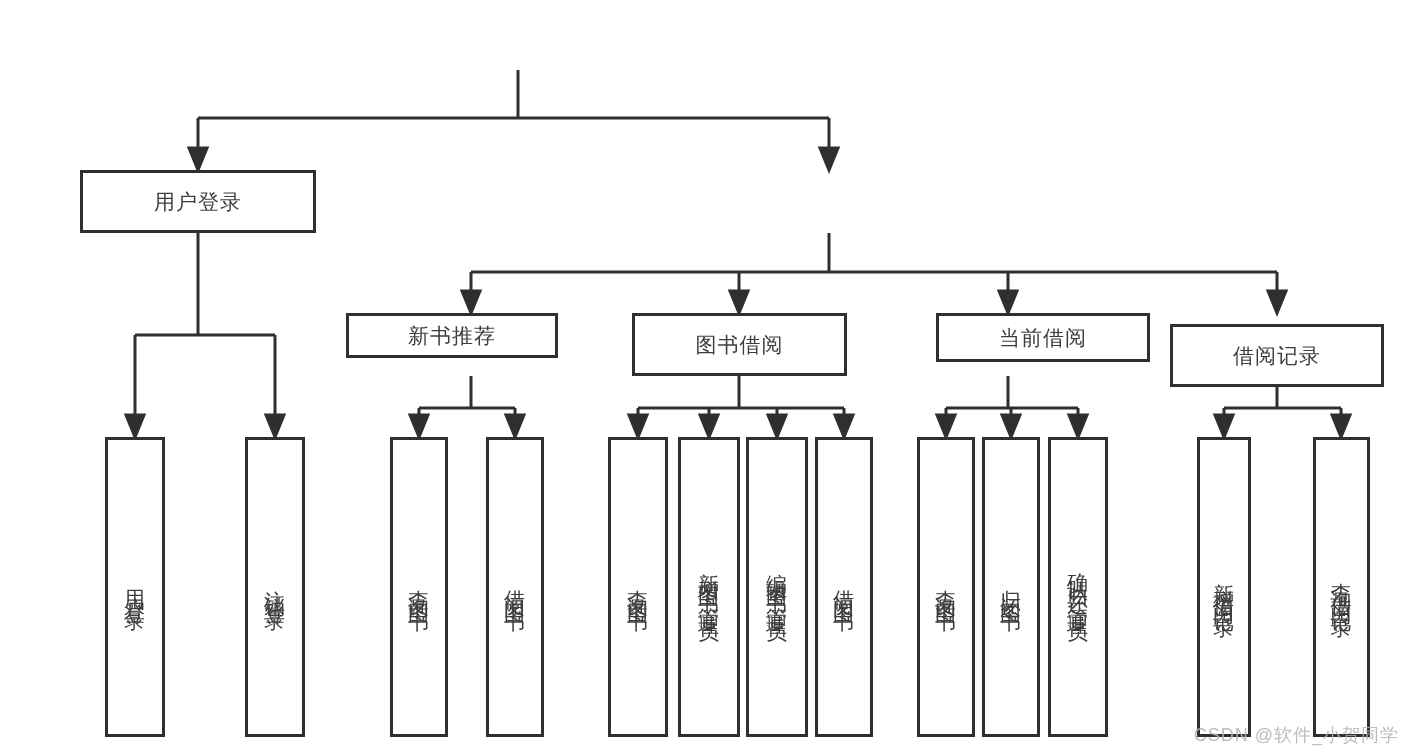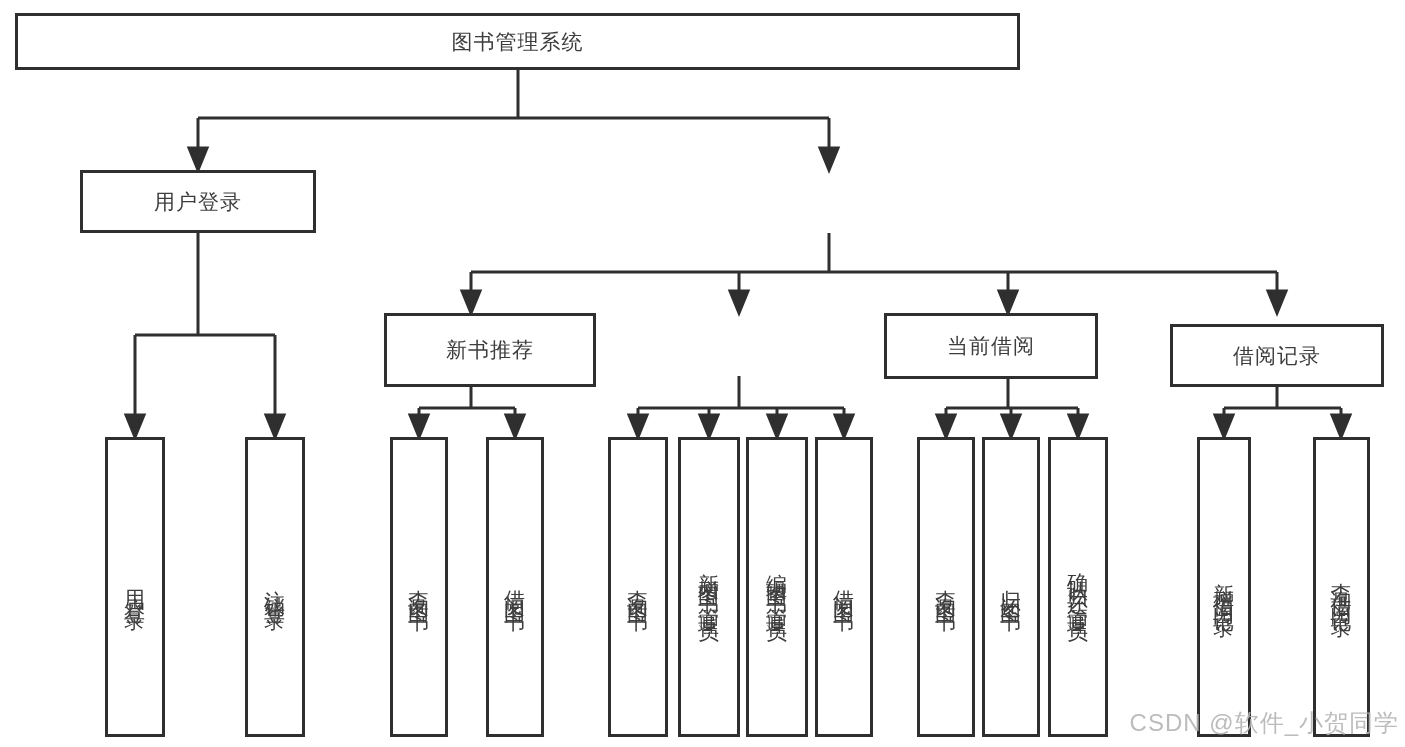--- a/index.html
+++ b/index.html
@@ -26,22 +26,22 @@
   }
   .vbox span{
     writing-mode:vertical-rl;
     font-size:21px;color:#3d3d3d;
     letter-spacing:7px;
     line-height:1;
     white-space:nowrap;
   }
   #watermark{
     position:absolute;z-index:2;
-    right:6px;bottom:8px;
-    font-size:24px;color:#b5b5b5;
+    right:6px;bottom:0;
+    font-size:18px;color:#b5b5b5;
     opacity:0.9;
     letter-spacing:1px;
   }
 </style>
 </head>
 <body>
 
 <div id="canvas">
 
   <svg id="connectors" viewBox="0 0 1405 747" xmlns="http://www.w3.org/2000/svg">
@@ -80,26 +80,26 @@
       <polygon points="1002,415 1020,415 1011,437"></polygon>
       <polygon points="1069,415 1087,415 1078,437"></polygon>
     </g>
     <g stroke="#2f2f2f" stroke-width="3" fill="#2f2f2f">
       <path d="M1277 376 V408 M1224 408 H1341 M1224 408 V419 M1341 408 V419" fill="none"></path>
       <polygon points="1215,415 1233,415 1224,437"></polygon>
       <polygon points="1332,415 1350,415 1341,437"></polygon>
     </g>
   </svg>
 
-  <div class="hbox" style="left:15px;top:13px;width:1005px;height:57px;">图书管理系统</div>
 
   <div class="hbox" style="left:80px;top:170px;width:236px;height:63px;">用户登录</div>
 
-  <div class="hbox" style="left:384px;top:313px;width:212px;height:74px;">新书推荐</div>
-  <div class="hbox" style="left:884px;top:313px;width:214px;height:66px;text-align:right;">当前借阅</div>
+  <div class="hbox" style="left:346px;top:313px;width:212px;height:45px;">新书推荐</div>
+  <div class="hbox" style="left:632px;top:313px;width:215px;height:63px;">图书借阅</div>
+  <div class="hbox" style="left:936px;top:313px;width:214px;height:49px;text-align:right;">当前借阅</div>
   <div class="hbox" style="left:1170px;top:313px;width:214px;height:63px;margin-top:11px;">借阅记录</div>
 
   <div class="vbox" style="left:105px;top:437px;width:60px;height:300px;">
     <span>用户登录</span>
   </div>
   <div class="vbox" style="left:245px;top:437px;width:60px;height:300px;">
     <span>注销登录</span>
   </div>
 
   <div class="vbox" style="left:390px;top:437px;width:58px;height:300px;">

